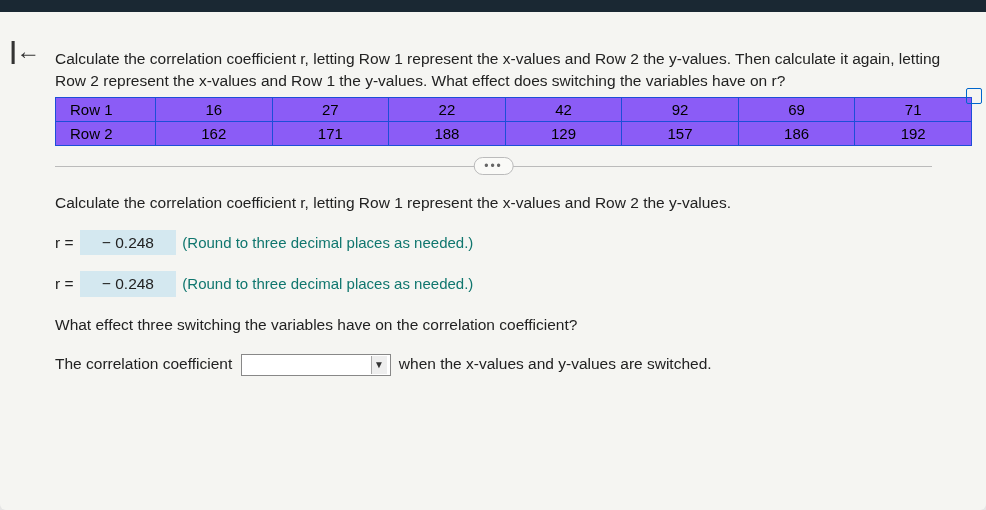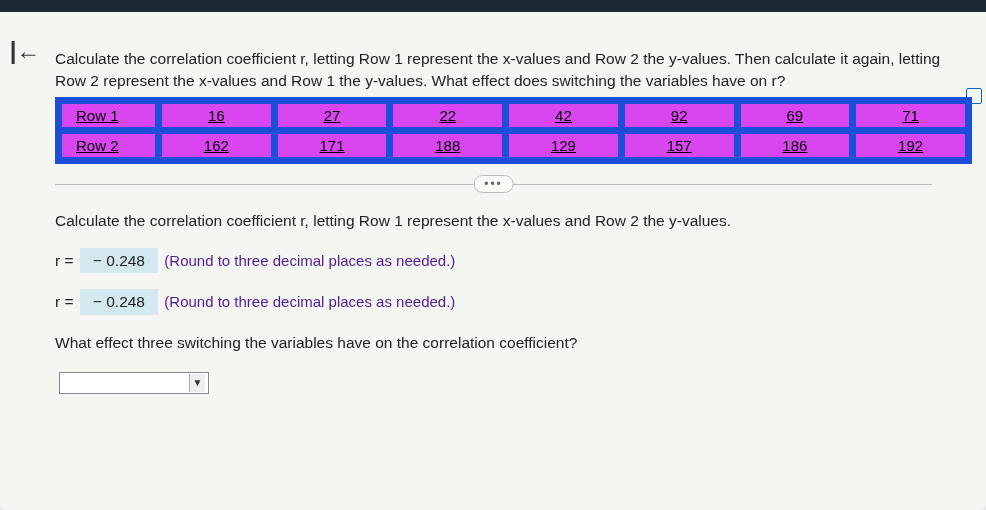--- a/index.html
+++ b/index.html
@@ -49,25 +49,24 @@
       color: #222;
       margin-bottom: 4px;
     }
     .data-table {
       border-collapse: collapse;
       width: 100%;
       margin-top: 2px;
       font-size: 15px;
     }
     .data-table td, .data-table th {
-      border: 7px solid #1d4ed8;
+      border: 1px solid #1d4ed8;
       padding: 3px 8px;
       text-align: center;
-      background: #d946ef;
-      text-decoration: underline;
+      background: #8b5cf6;
     }
     .data-table .row-label {
       text-align: left;
       font-weight: normal;
       width: 100px;
       padding-left: 14px;
     }
     .copy-icon-wrap {
       position: absolute;
       right: 4px;
@@ -105,26 +104,26 @@
     }
     .answer-line {
       font-size: 15.5px;
       color: #222;
       margin: 16px 0;
       line-height: 1.5;
     }
     .ans-box {
       display: inline-block;
       background: #d4e8f0;
-      padding: 1px 13px;
+      padding: 1px 22px;
       margin: 0 2px;
     }
     .hint {
       font-size: 15px;
-      color: #4c1d95;
+      color: #0f766e;
     }
     .dropdown {
       display: inline-block;
       border: 1px solid #888;
       background: #fff;
       min-width: 150px;
       height: 22px;
       vertical-align: middle;
       position: relative;
       margin: 0 4px;
@@ -205,21 +204,23 @@
 
       <div class="answer-line">
         <span>r =</span>
         <span class="ans-box">− 0.248</span>
         <span class="hint">(Round to three decimal places as needed.)</span>
       </div>
 
       <div class="answer-line">What effect three switching the variables have on the correlation coefficient?</div>
 
       <div class="answer-line">
+        <span>The correlation coefficient</span>
         <span class="dropdown">
           <span class="dd-arrow">▼</span>
         </span>
+        <span>when the x-values and y-values are switched.</span>
       </div>
 
     </div>
 
   </div>
 </div>
 
 </body></html>

